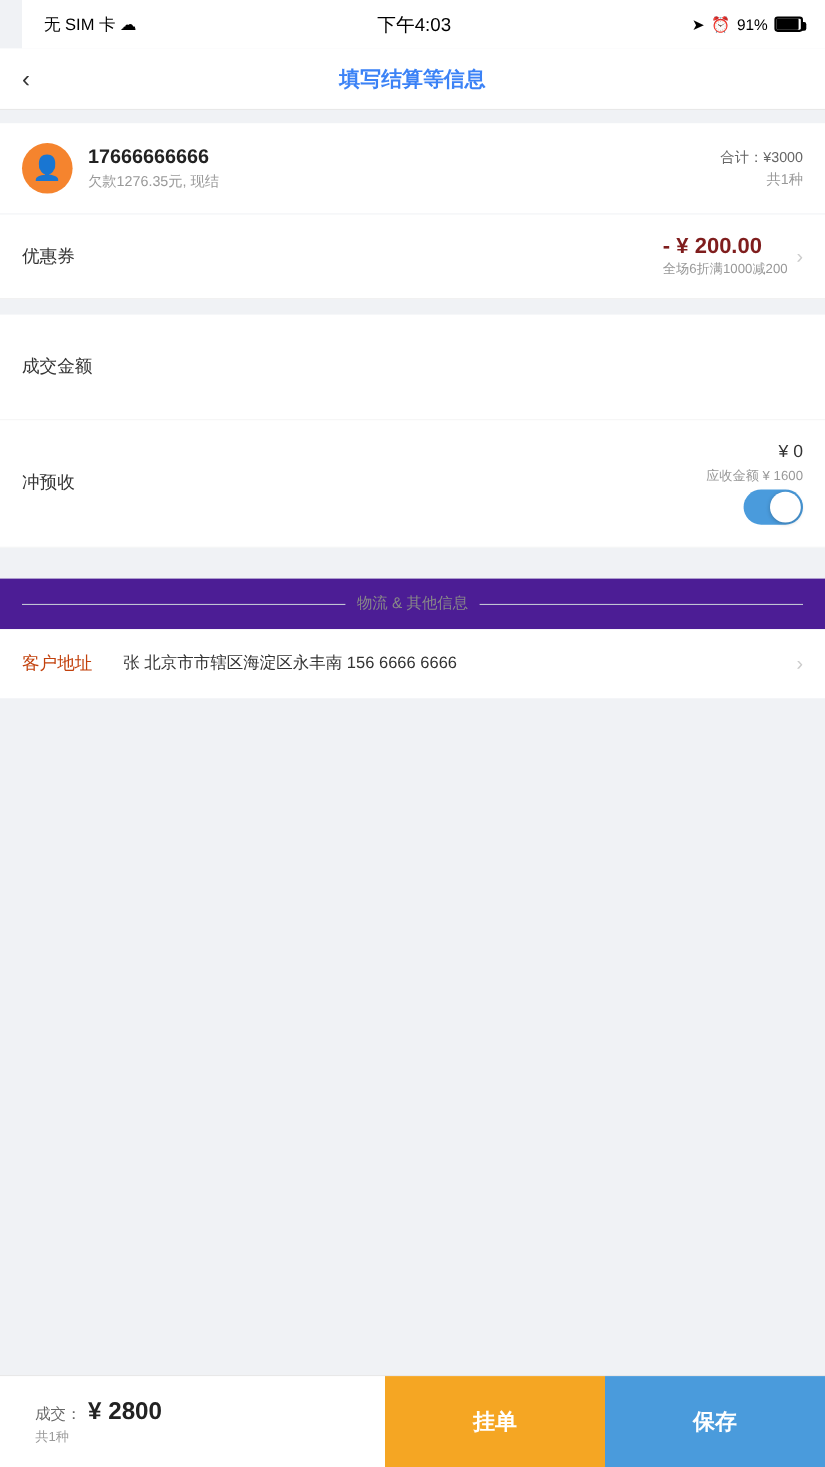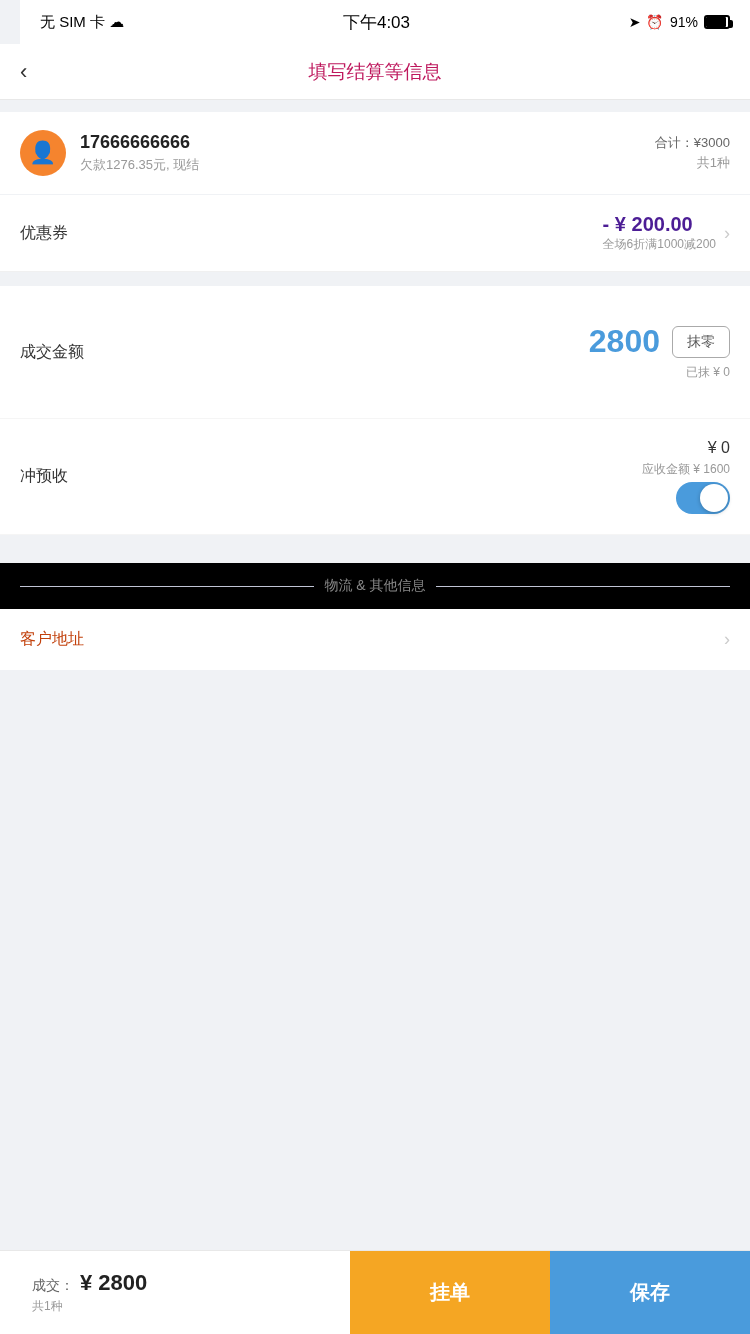--- a/index.html
+++ b/index.html
@@ -41,22 +41,22 @@
     }
     .nav-back {
       position: absolute;
       left: 20px;
       font-size: 22px;
       color: #333;
       cursor: pointer;
     }
     .nav-title {
       font-size: 19px;
-      font-weight: 400;
-      color: #be185d;
+      font-weight: 700;
+      color: #3b82f6;
     }
 
     
     .card {
       background: #fff;
       margin-top: 12px;
       padding: 18px 20px;
       display: flex;
       align-items: center;
       justify-content: space-between;
@@ -79,21 +79,21 @@
       background: #fff;
       margin-top: 1px;
       padding: 18px 20px;
       display: flex;
       align-items: center;
       justify-content: space-between;
       border-bottom: 1px solid #f0f0f0;
     }
     .coupon-label { font-size: 16px; color: #333; }
     .coupon-right { display: flex; align-items: center; gap: 8px; }
-    .coupon-discount { font-size: 20px; font-weight: 600; color: #4c1d95; }
+    .coupon-discount { font-size: 20px; font-weight: 600; color: #7f1d1d; }
     .coupon-desc { font-size: 12px; color: #999; text-align: right; }
     .chevron-right { font-size: 18px; color: #ccc; }
 
     
     .section-divider { height: 14px; background: #f0f2f5; }
 
     
     .form-section { background: #fff; }
     .form-row {
       display: flex;
@@ -151,21 +151,21 @@
       padding: 22px 20px;
       border-bottom: 1px solid #f5f5f5;
       gap: 16px;
       background: #fff;
     }
     .date-label { font-size: 16px; color: #333; }
     .date-value { font-size: 16px; color: #333; }
 
     
     .logistics-header {
-      background: #000000;
+      background: #4c1d95;
       padding: 14px 20px;
       text-align: right;
       display: flex;
       align-items: center;
       justify-content: center;
       gap: 10px;
     }
     .logistics-line { flex: 1; height: 1px; background: #c0c4d4; }
     .logistics-text { font-size: 14px; color: #888; }
 
@@ -273,27 +273,20 @@
     </div>
     <span class="chevron-right">›</span>
   </div>
 </div>
 
 <div class="section-divider"></div>
 
 <div class="form-section">
   <div class="form-row">
     <span class="form-label">成交金额</span>
-    <div style="display:flex;flex-direction:column;align-items:flex-end;">
-      <div class="form-value-right">
-        <span class="deal-amount">2800</span>
-        <button class="round-btn">抹零</button>
-      </div>
-      <div class="sub-text">已抹  ¥ 0</div>
-    </div>
   </div>
 
   <div class="toggle-row">
     <div class="toggle-label-group">
       <div class="toggle-main-label">冲预收</div>
     </div>
     <div class="toggle-right">
       <div class="toggle-value">¥ 0</div>
       <div style="font-size:12px;color:#999;">应收金额 ¥ 1600</div>
       <div class="ios-toggle">
@@ -312,20 +305,21 @@
 <div class="section-divider"></div>
 
 <div class="logistics-header">
   <div class="logistics-line"></div>
   <span class="logistics-text">物流 &amp; 其他信息</span>
   <div class="logistics-line"></div>
 </div>
 
 <div class="address-row">
   <span class="address-label">客户地址</span>
+  <span class="address-value">张 北京市市辖区海淀区永丰南 156 6666 6666</span>
   <span class="chevron-right">›</span>
 </div>
 
 <div class="bottom-fill"></div>
 
 <div class="bottom-bar">
   <div class="bottom-summary">
     <div class="bottom-deal-row">
       <span class="bottom-deal-label">成交：</span>
       <span class="bottom-deal-amount">¥ 2800</span>

